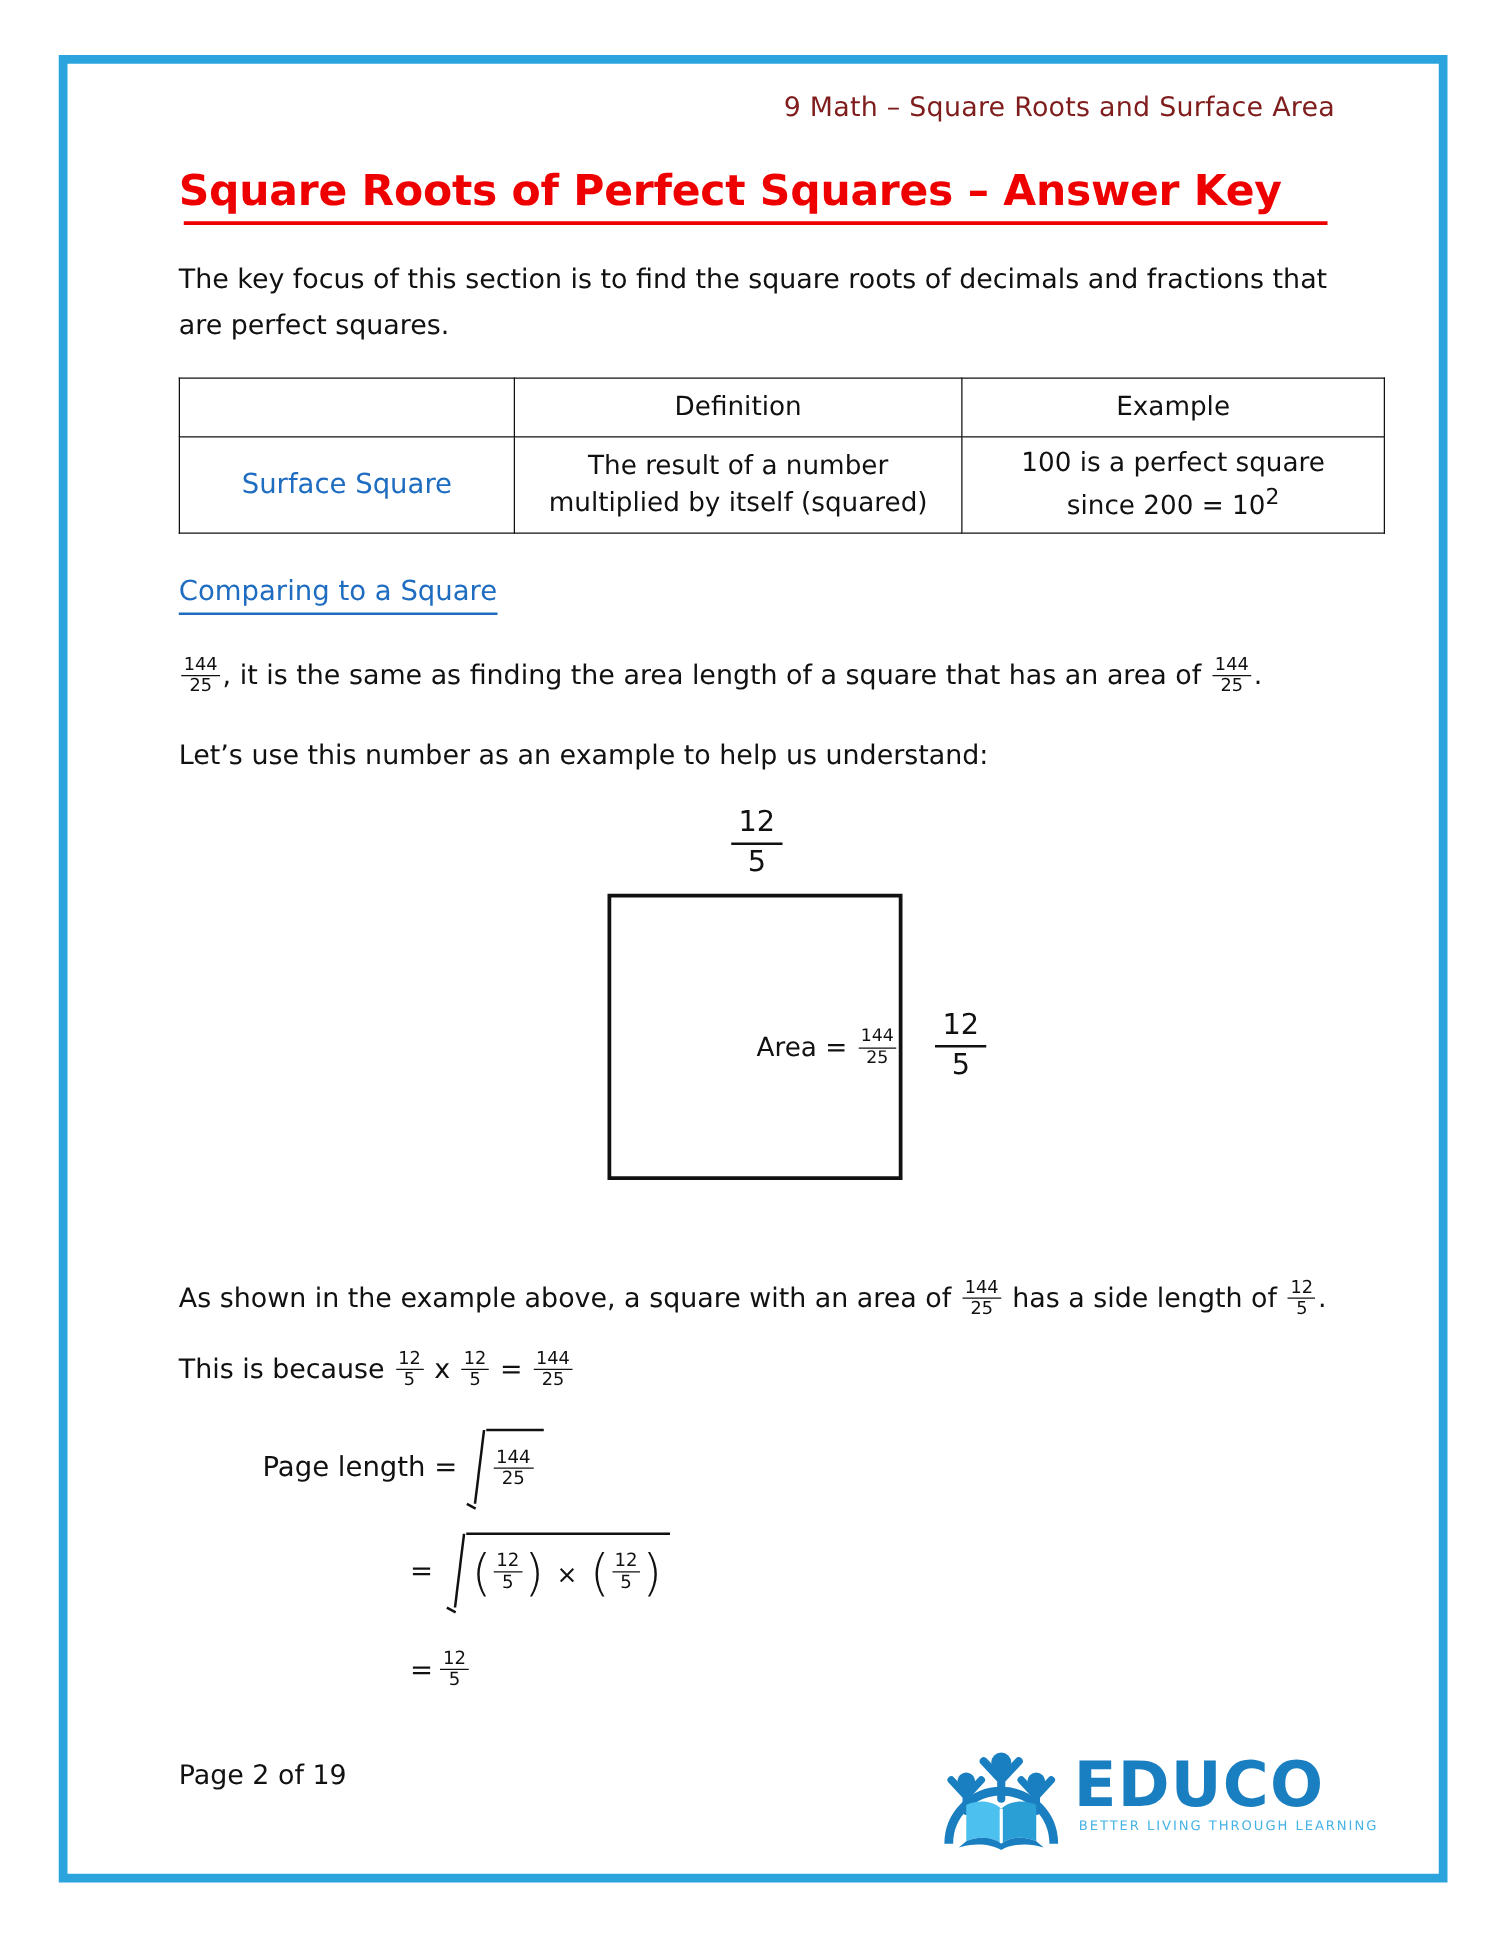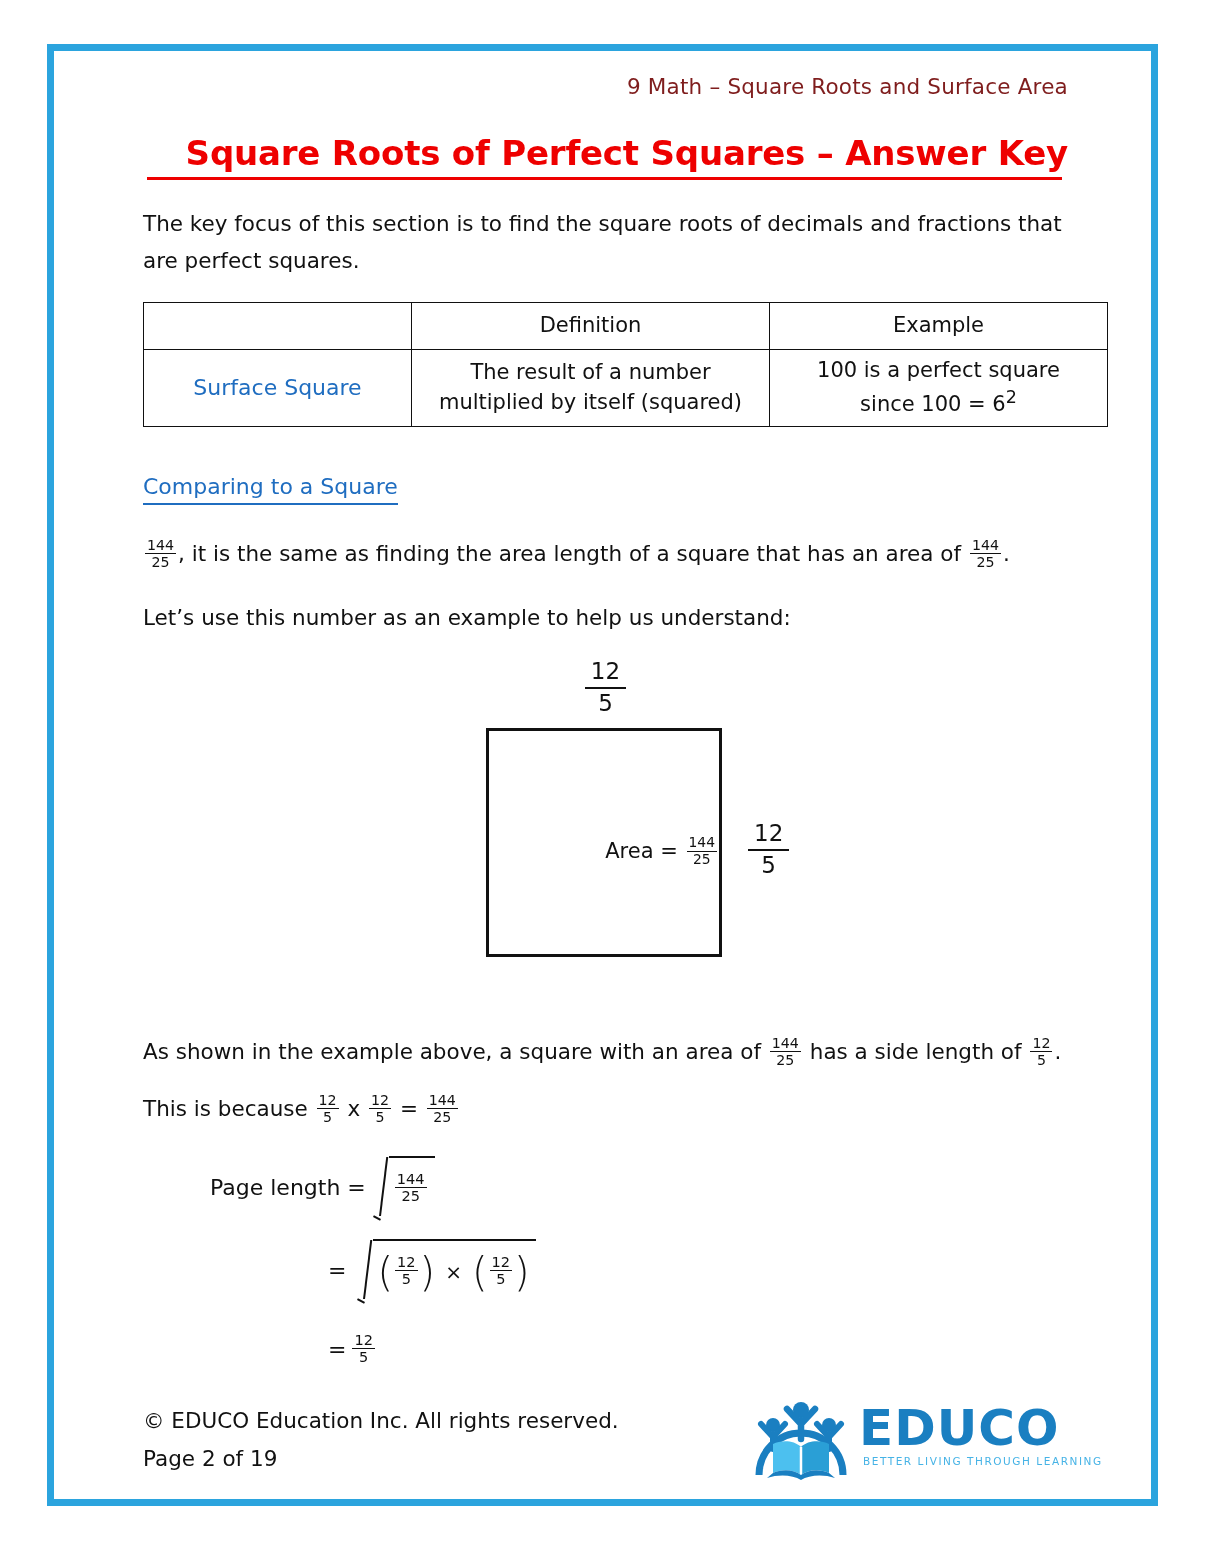--- a/index.html
+++ b/index.html
@@ -48,21 +48,21 @@
     font-size: 21.5px;
     color: #7f1d1d;
     letter-spacing: .2px;
     margin-top: 12px;
     white-space: nowrap;
   }
 
   
   .doc-title {
     margin-top: 34px;
-    text-align: right;
+    text-align: left;
     color: #ee0000;
     font-size: 34px;
     font-weight: bold;
     letter-spacing: -0.2px;
     position: relative;
     padding-bottom: 7px;
     white-space: nowrap;
   }
   .doc-title .rule {
     position: absolute;
@@ -101,21 +101,21 @@
   td.c1 { width: 255px; }
   td.c2 { width: 345px; }
   td.c3 { width: 325px; }
   td.hdr { height: 38px; color: #1f6dc0; }
   td.body-row { height: 68px; }
   .tbl-blue { color: #1f6dc0; font-size: 22px; }
   .blank-hdr { border: 1.6px solid #111111; }
 
   
   .sec-head {
-    margin-top: 46px;
+    margin-top: 33px;
     color: #1f6dc0;
     font-size: 22px;
     display: inline-block;
     border-bottom: 2px solid #1f6dc0;
     padding-bottom: 1px;
     line-height: 1.3;
   }
 
   
   .frac {
@@ -323,21 +323,21 @@
         <td class="c1 body-row">
           <span class="tbl-blue">Surface Square</span>
         </td>
         <td class="c2 body-row">
           <div>The result of a number</div>
           <div>multiplied by itself (squared)</div>
         </td>
         <td class="c3 body-row">
           <div>100 is a perfect square</div>
           <div>
-            <span>since  100 = 6</span><sup>2</sup>
+            <span>since  200 = 10</span><sup>2</sup>
           </div>
         </td>
       </tr>
     </tbody>
       </table>
 
     <div>
       <span class="sec-head">Comparing to a Square</span>
     </div>
 
@@ -457,21 +457,20 @@
         <span class="eq">=</span>
         <span class="frac">
           <span class="num">12</span>
           <span class="den">5</span>
         </span>
       </div>
     </div>
 
     <div id="footer">
       <div id="copyright">
-        <div>© EDUCO Education Inc. All rights reserved.</div>
         <div>Page 2 of 19</div>
       </div>
 
       <div id="logo">
         <svg width="100" height="84" viewBox="0 0 100 84">
 
           <path d="M8 78 A42 42 0 0 1 92 78" fill="none" stroke="#1a7fc1" stroke-width="7"></path>
 
           <circle cx="22" cy="28" r="7" fill="#1a7fc1"></circle>
           <path d="M22 37 L22 52 M22 40 L10 27 M22 40 L34 27" stroke="#1a7fc1" stroke-width="6" stroke-linecap="round" fill="none"></path>

